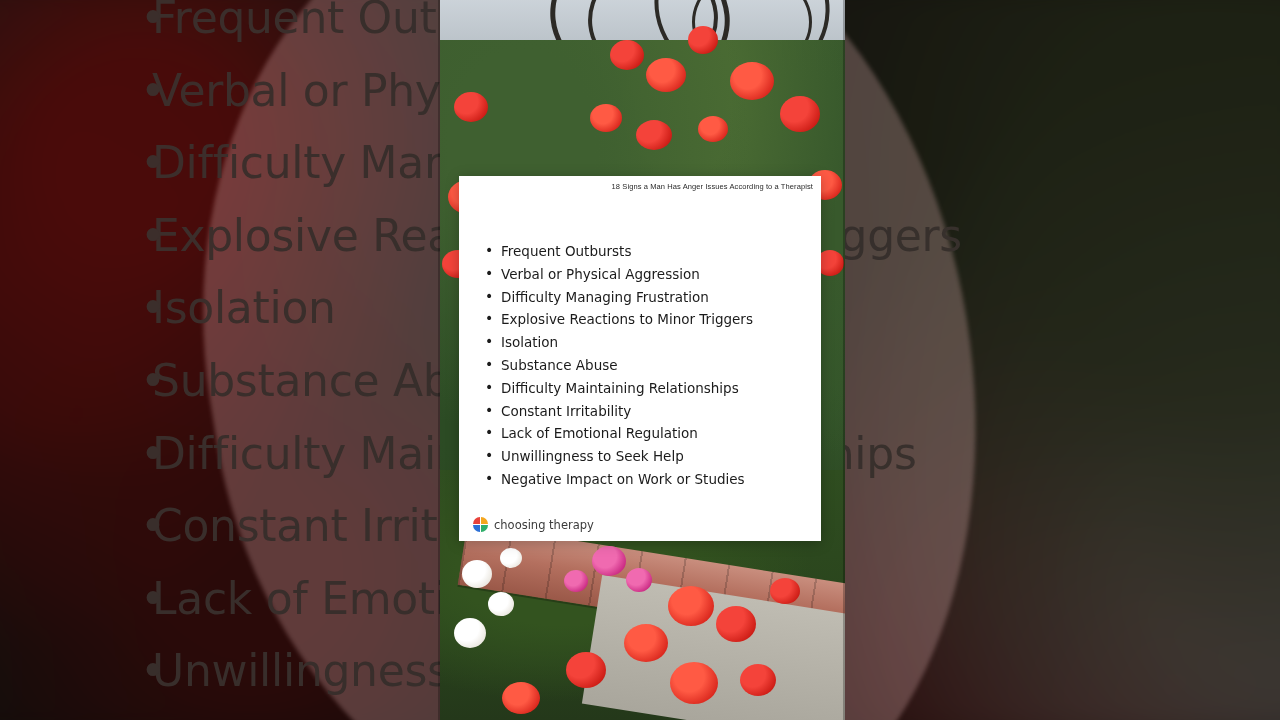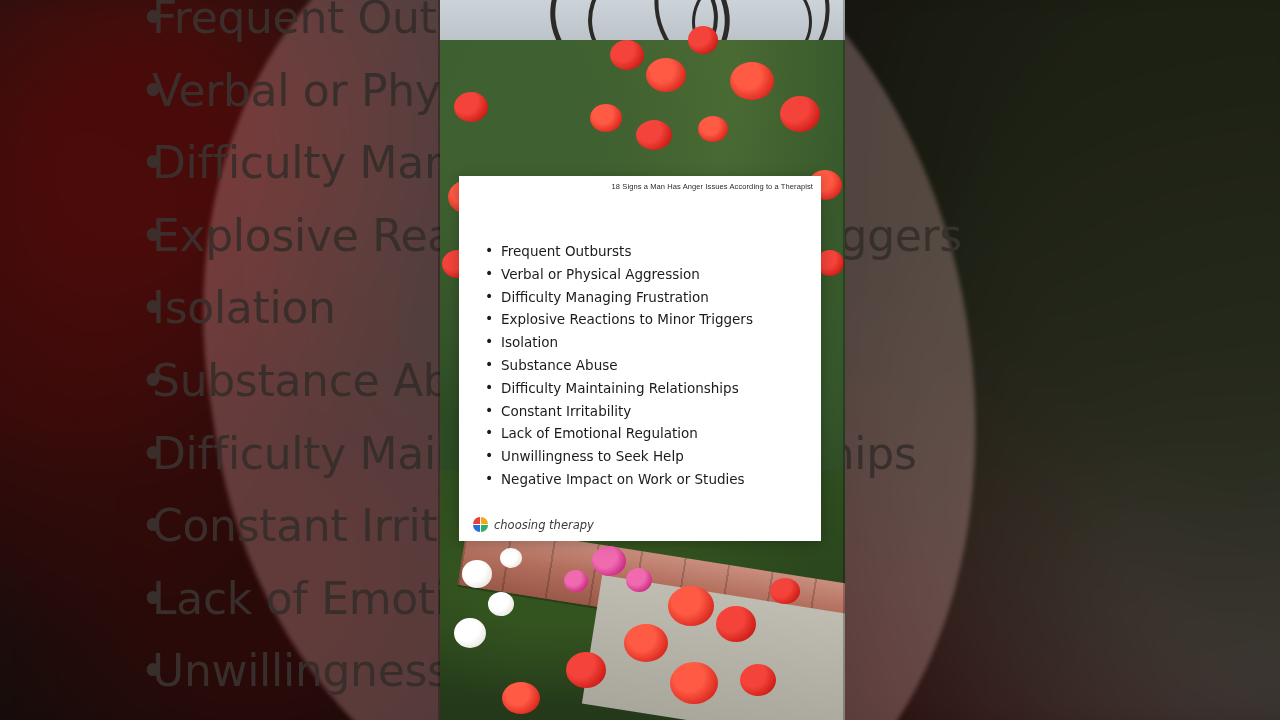--- a/index.html
+++ b/index.html
@@ -202,21 +202,20 @@
     position:absolute; width:7px; height:7px; display:block;
   }
   .brand-mark i:nth-child(1){ left:0; top:0; background:#e8423a; border-radius:7px 0 0 0; }
   .brand-mark i:nth-child(2){ left:8px; top:0; background:#f4a61e; border-radius:0 7px 0 0; }
   .brand-mark i:nth-child(3){ left:0; top:8px; background:#2b6fd6; border-radius:0 0 0 7px; }
   .brand-mark i:nth-child(4){ left:8px; top:8px; background:#2fae6a; border-radius:0 0 7px 0; }
   .brand-name {
     font-family:"DejaVu Sans", sans-serif;
     font-size:11.5px;
     color:#3b3b3b;
-    font-style:italic;
   }
 
   
   .edge-l, .edge-r {
     position:absolute; top:0; width:2px; height:720px;
     background:rgba(0,0,0,0.25);
   }
   .edge-l { left:438px; }
   .edge-r { left:843px; }
 </style>

